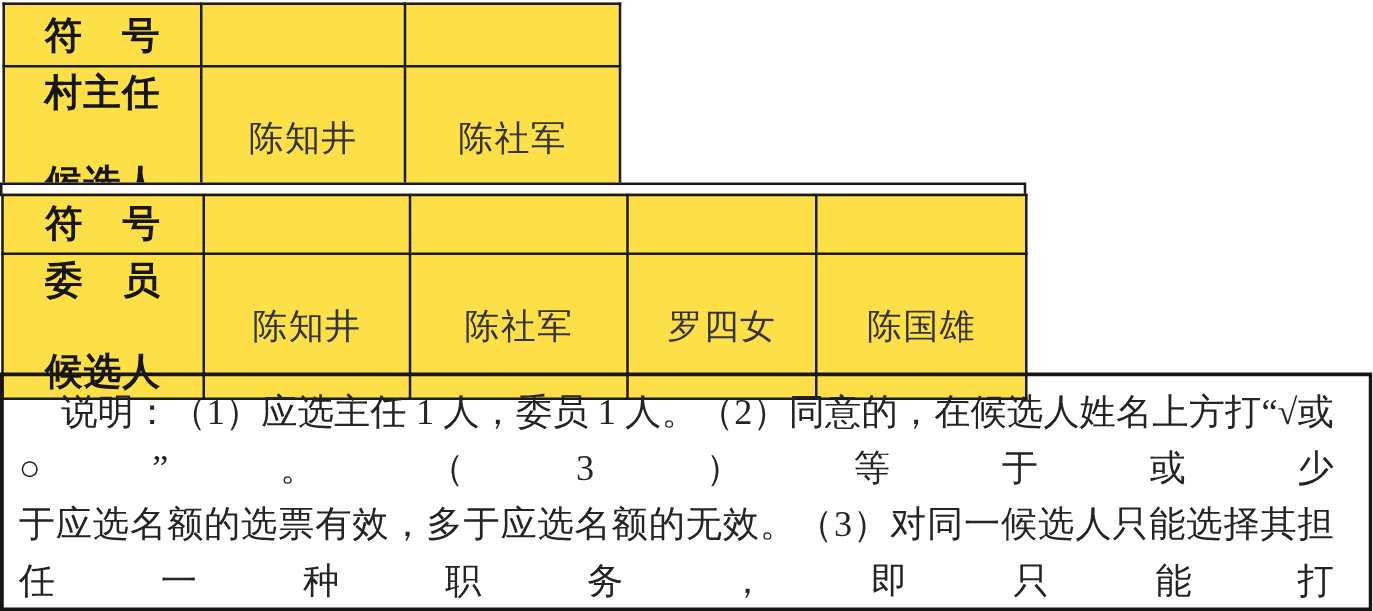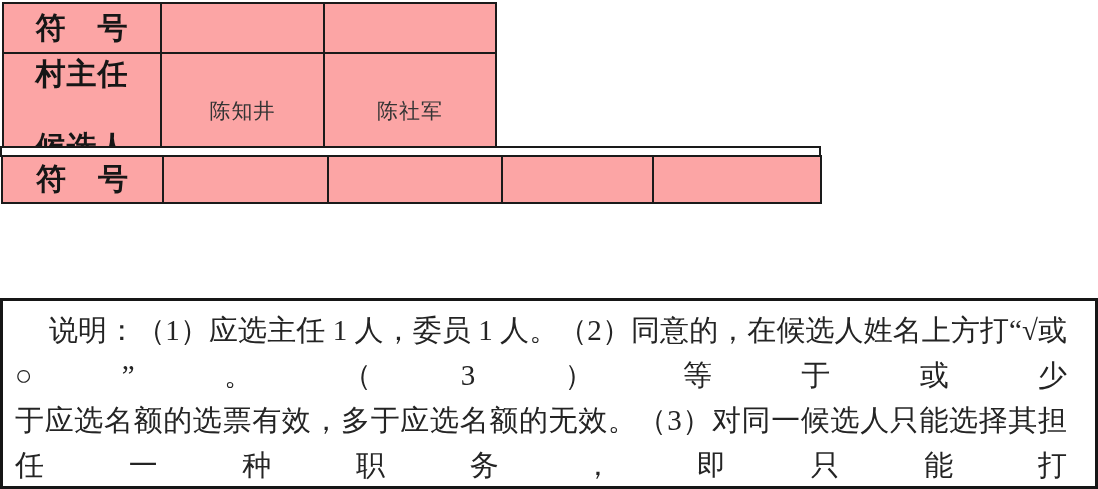--- a/index.html
+++ b/index.html
@@ -1,30 +1,30 @@
 <!DOCTYPE html>
 <html><head>
 <meta charset="utf-8">
 <style>
   html,body { margin:0; padding:0; background:#fff; }
   .page {
     position:relative; width:1098px; height:489px; background:#ffffff;
     font-family:"Liberation Serif","DejaVu Serif",serif; color:#1c1c1c; overflow:hidden;
   }
-  .tbl { position:absolute; border-collapse:collapse; table-layout:fixed; background:#fca5a5; }
+  .tbl { position:absolute; border-collapse:collapse; table-layout:fixed; background:#fde047; }
   .tbl td { border:2px solid #1a1a1a; padding:0; text-align:center; vertical-align:middle; }
   .tbl-chairman { left:2px; top:2px; width:493px; }
   .tbl-chairman .row-symbol { height:50px; }
   .tbl-chairman .row-names  { height:92px;border-radius:22px; }
   .tbl-committee { left:1px; top:155px; width:819px; }
   .tbl-committee .row-symbol { height:47px; }
   .tbl-committee .row-names  { height:91px; }
   .hdr { font-weight:bold; font-size:30px; color:#161616; letter-spacing:1px; }
   .role-label div + div { margin-top:32px; }
-  .name { font-size:21px; color:#343434; letter-spacing:1px; }
+  .name { font-size:28px; color:#343434; letter-spacing:1px; }
   .spacer-band {
     position:absolute; left:0; top:146px; width:821px; height:11px;
     border:2px solid #1a1a1a; box-sizing:border-box; background:#fff;
   }
   .notes {
     position:absolute; left:0; top:298px; width:1098px; height:191px;
     box-sizing:border-box; border:3px solid #161616;
     padding:7px 28px 0 12px; font-size:29px; line-height:45px; color:#242424;
   }
   .notes .ln { margin:0; text-align:justify; text-align-last:justify; text-justify:inter-ideograph; white-space:normal; }
@@ -69,20 +69,30 @@
         <col style="width:168px">
       </colgroup>
     <tbody>
         <tr class="row-symbol">
       <td class="hdr">符　号</td>
       <td></td>
       <td></td>
       <td></td>
       <td></td>
     </tr>
+    <tr class="row-names">
+      <td class="hdr role-label">
+        <div>委　员</div>
+        <div>候选人</div>
+      </td>
+      <td class="name">陈知井</td>
+      <td class="name">陈社军</td>
+      <td class="name">罗四女</td>
+      <td class="name">陈国雄</td>
+    </tr>
   </tbody>
     </table>
 
   <div class="notes">
     <p class="ln first">说明：（1）应选主任 1 人，委员 1 人。（2）同意的，在候选人姓名上方打“√或○”。（3）等于或少</p>
     <p class="ln">于应选名额的选票有效，多于应选名额的无效。（3）对同一候选人只能选择其担任一种职务，即只能打</p>
     <p class="ln">一个“√或○”。如划同一候选人担任两种以上职务的高职务栏有效，低职务栏无效。其他职位的得票：</p>
 
   </div>
 

